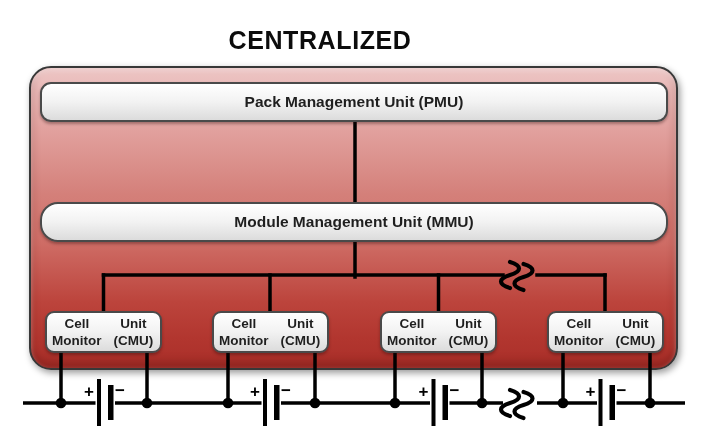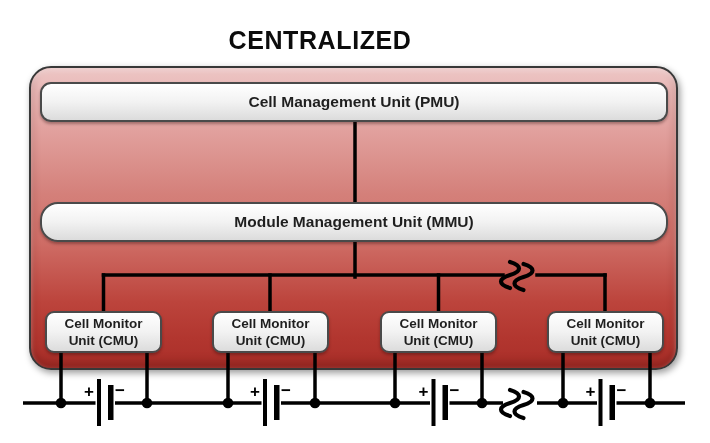--- a/index.html
+++ b/index.html
@@ -42,21 +42,21 @@
   .box{
     position:absolute;display:flex;align-items:center;justify-content:center;
     background:linear-gradient(180deg,var(--box-fill-top) 0%,#f2f2f2 50%,var(--box-fill-bottom) 100%);
     border:2px solid var(--box-border);
     box-shadow:0 2px 3px rgba(40,10,10,0.35), inset 0 1px 1px rgba(255,255,255,0.9);
     color:#1f1f1f;font-weight:700;text-align:center;z-index:3;
   }
   .box-wide{left:40px;width:624px;height:36px;border-radius:11px;font-size:15.5px;}
   .pmu{top:82px;}
   .mmu{top:202px;border-radius:18px;}
-  .cmu{width:113px;height:38px;border-radius:9px;top:311px;font-size:13.5px;line-height:1.28;flex-direction:column;}
+  .cmu{width:113px;height:38px;border-radius:9px;top:311px;font-size:13.5px;line-height:1.28;flex-direction:row;}
   .cmu span{display:block;}
   .wires text{font-family:"Liberation Sans","DejaVu Sans",sans-serif;font-weight:700;}
 </style>
 </head>
 <body>
 
 <div class="stage">
 
   <div class="title">CENTRALIZED</div>
 
@@ -136,21 +136,21 @@
     </g>
     <g fill="#000000">
       <rect x="598.5" y="379" width="4" height="47"></rect>
       <rect x="609.5" y="385" width="5.5" height="35"></rect>
       <text x="590.5" y="397" font-size="17" text-anchor="middle">+</text>
       <text x="621.5" y="396" font-size="17" text-anchor="middle">−</text>
     </g>
   </svg>
 
   <div class="box box-wide pmu">
-    <span>Cell Management Unit (PMU)</span>
+    <span>Pack Management Unit (PMU)</span>
   </div>
 
   <div class="box box-wide mmu">
     <span>Module Management Unit (MMU)</span>
   </div>
 
   <div class="box cmu" style="left:45px;">
     <span>Cell Monitor</span>
     <span>Unit (CMU)</span>
   </div>

